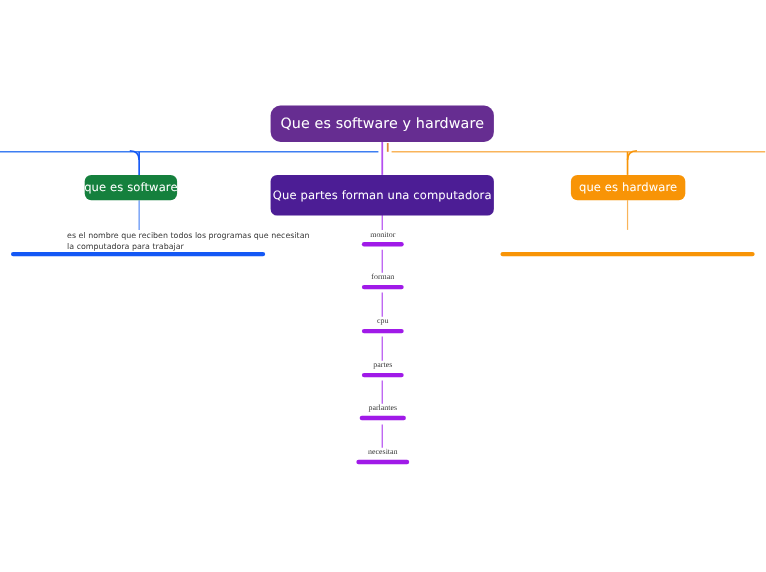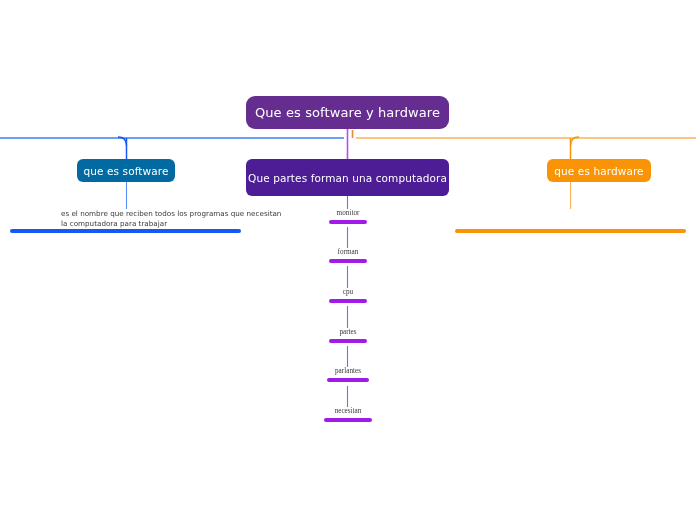--- a/index.html
+++ b/index.html
@@ -45,44 +45,43 @@
     top: 96px;
     width: 203px;
     height: 33px;
     border-radius: 9px;
     background: #662d91;
     font-size: 13px;
   }
   .node-branch-blue {
     left: 77px;
     top: 159px;
-    width: 98px;
+    width: 84px;
     height: 23px;
     border-radius: 6px;
-    background: #0369a1;
+    background: #15803d;
     font-size: 10.5px;
   }
   .node-branch-purple {
     left: 246px;
     top: 159px;
     width: 203px;
     height: 37px;
     border-radius: 6px;
     background: #4c1d95;
     font-size: 10.5px;
   }
   .node-branch-orange {
     left: 519px;
     top: 159px;
     width: 104px;
     height: 23px;
     border-radius: 6px;
     background: #f89406;
     font-size: 10.5px;
-    margin-left: 28px;
   }
 
   
   .leaf-text {
     position: absolute;
     color: #3a3a3a;
     font-size: 7.2px;
     line-height: 9.6px;
     margin-left: 44px;
   }

